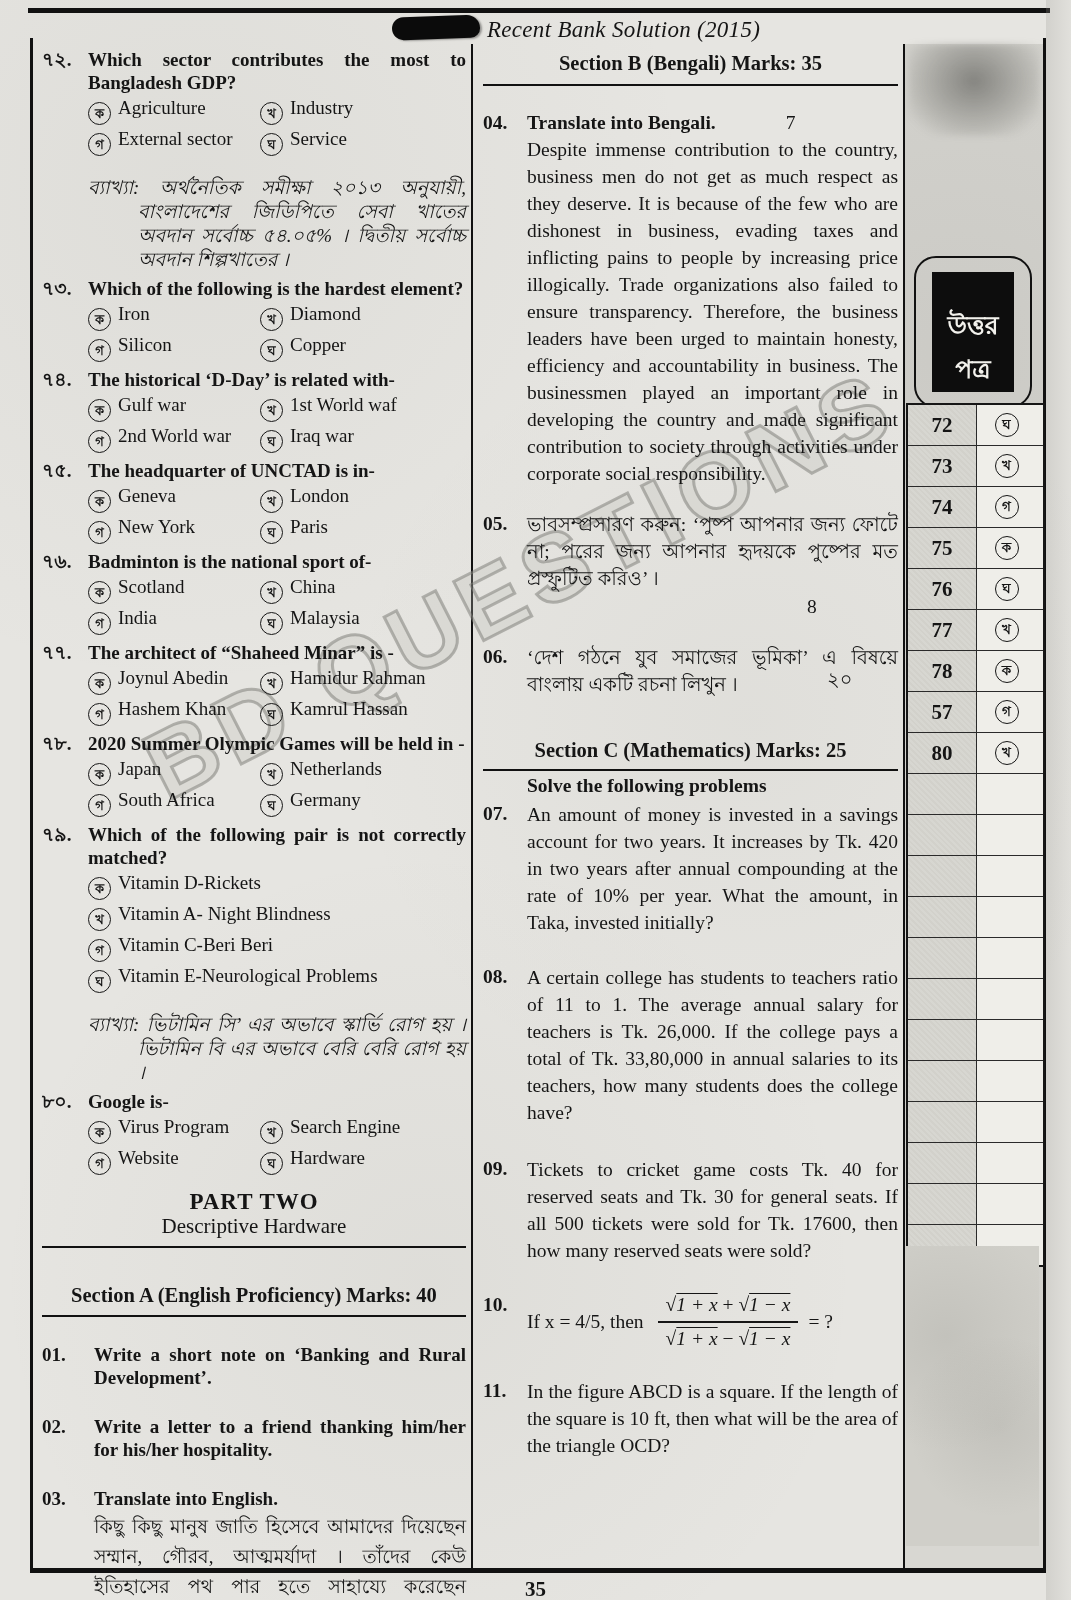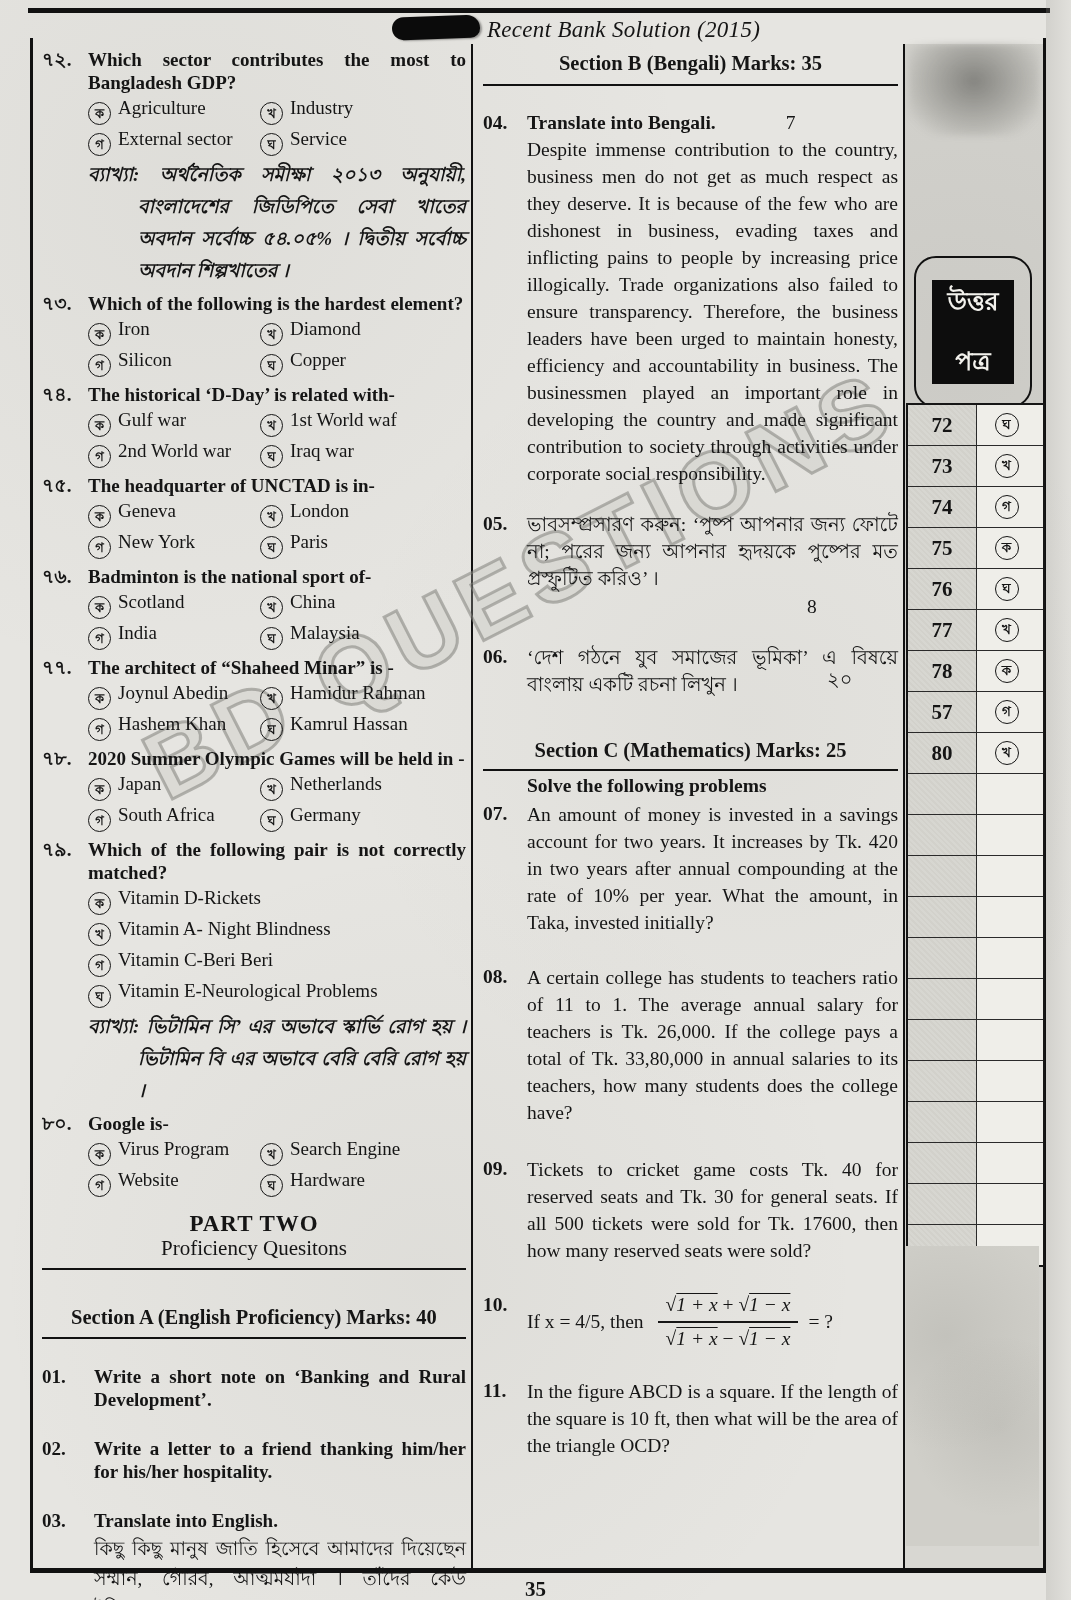--- a/index.html
+++ b/index.html
@@ -35,21 +35,21 @@
   .qno{width:46px;font-weight:bold;flex:none;}
   .qbody{flex:1;}
   .qtext{font-weight:bold;text-align:justify;}
   .opts{margin:2px 0 1px;}
   .opts.cols2{display:grid;grid-template-columns:172px 1fr;row-gap:2px;}
   .opts.cols1 .opt{display:block;margin-bottom:2px;}
   .opt{white-space:nowrap;}
   .circ{display:inline-flex;align-items:center;justify-content:center;width:21px;height:21px;
     border:1.6px solid #161616;border-radius:50%;font-size:13px;font-weight:bold;
     vertical-align:-4px;margin-right:7px;}
-  .expl{font-style:italic;padding-left:50px;text-indent:-50px;text-align:justify;margin-top:3px;line-height:32px;font-weight:bold;}
+  .expl{font-style:italic;padding-left:50px;text-indent:-50px;text-align:justify;margin-top:20px;line-height:24px;}
   
   .center{text-align:center;}
   #part-two-title{font-size:23px;font-weight:bold;letter-spacing:1px;margin-top:14px;}
   #part-two-sub{font-size:21px;margin-top:2px;}
   .rule{height:2px;background:#111;margin:8px 0;}
   .sec-head{font-weight:bold;font-size:20.5px;text-align:center;margin:6px 0 2px;}
   .dq{display:flex;margin-top:26px;}
   .dq .qno{width:52px;}
   .dq .qt{font-weight:bold;text-align:justify;flex:1;}
   .bn-para{font-weight:normal;text-align:justify;line-height:30px;margin-top:2px;}
@@ -72,22 +72,22 @@
   .q10line{display:flex;align-items:center;}
   
   #sidebar{position:absolute;left:905px;top:44px;width:138px;height:1524px;background:#d8d7d2;z-index:2;
     background-image:radial-gradient(circle at 40% 20%, rgba(90,90,85,.10), transparent 45%),
       radial-gradient(circle at 60% 70%, rgba(90,90,85,.08), transparent 40%);}
   #side-smudge{position:absolute;left:3px;top:0;width:132px;height:92px;
     background:radial-gradient(ellipse at 50% 40%, rgba(70,70,66,.55), rgba(110,110,104,.25) 60%, transparent 85%);
     filter:blur(3px);}
   #answer-badge{position:absolute;left:9px;top:212px;width:114px;height:148px;border:2.5px solid #111;
     border-radius:22px;display:flex;align-items:center;justify-content:center;}
-  #answer-badge .inner{width:82px;height:104px;background:#0d0d0d;color:#f2f1ec;display:flex;
-    flex-direction:column;align-items:center;justify-content:space-between;font-weight:bold;font-size:25px;line-height:44px;}
+  #answer-badge .inner{width:82px;height:120px;background:#0d0d0d;color:#f2f1ec;display:flex;
+    flex-direction:column;align-items:center;justify-content:flex-end;font-weight:bold;font-size:25px;line-height:44px;}
   #answer-table{position:absolute;left:1px;top:359px;width:135px;border:2px solid #161616;border-bottom:2px solid #161616;}
   .arow{display:flex;height:40px;border-bottom:1px solid #2a2a2a;}
   .arow:last-child{border-bottom:none;}
   .acell-q{width:68px;border-right:1px solid #2a2a2a;display:flex;align-items:center;justify-content:center;
     font-weight:bold;font-size:21px;background:#d2d1cb;
     background-image:repeating-linear-gradient(45deg, rgba(255,255,255,.12) 0 2px, transparent 2px 4px);}
   .acell-a{flex:1;display:flex;align-items:center;justify-content:center;background:#efeee9;}
   .acell-a .circ{width:22px;height:22px;font-size:13.5px;}
   #side-greyblock{position:absolute;left:1px;top:1202px;width:133px;height:300px;background:#d0cfc9;
     background-image:radial-gradient(circle at 30% 30%, rgba(100,100,94,.12), transparent 50%),
@@ -221,21 +221,21 @@
               <span class="opt"><span class="circ">ক</span><span>Virus Program</span></span>
               <span class="opt"><span class="circ">খ</span><span>Search Engine</span></span>
               <span class="opt"><span class="circ">গ</span><span>Website</span></span>
               <span class="opt"><span class="circ">ঘ</span><span>Hardware</span></span>
             </div>
           </div>
         </div>
       </div>
 
     <div class="center" id="part-two-title">PART TWO</div>
-    <div class="center" id="part-two-sub">Proficiency Quesitons</div>
+    <div class="center" id="part-two-sub">Descriptive Hardware</div>
     <div class="rule"></div>
     <div style="height:22px"></div>
     <div class="sec-head">Section A (English Proficiency) Marks: 40</div>
     <div class="rule"></div>
 
     <div class="dq">
       <span class="qno">01.</span>
       <div class="qt">Write a short note on ‘Banking and Rural Development’.</div>
     </div>
     <div class="dq">

